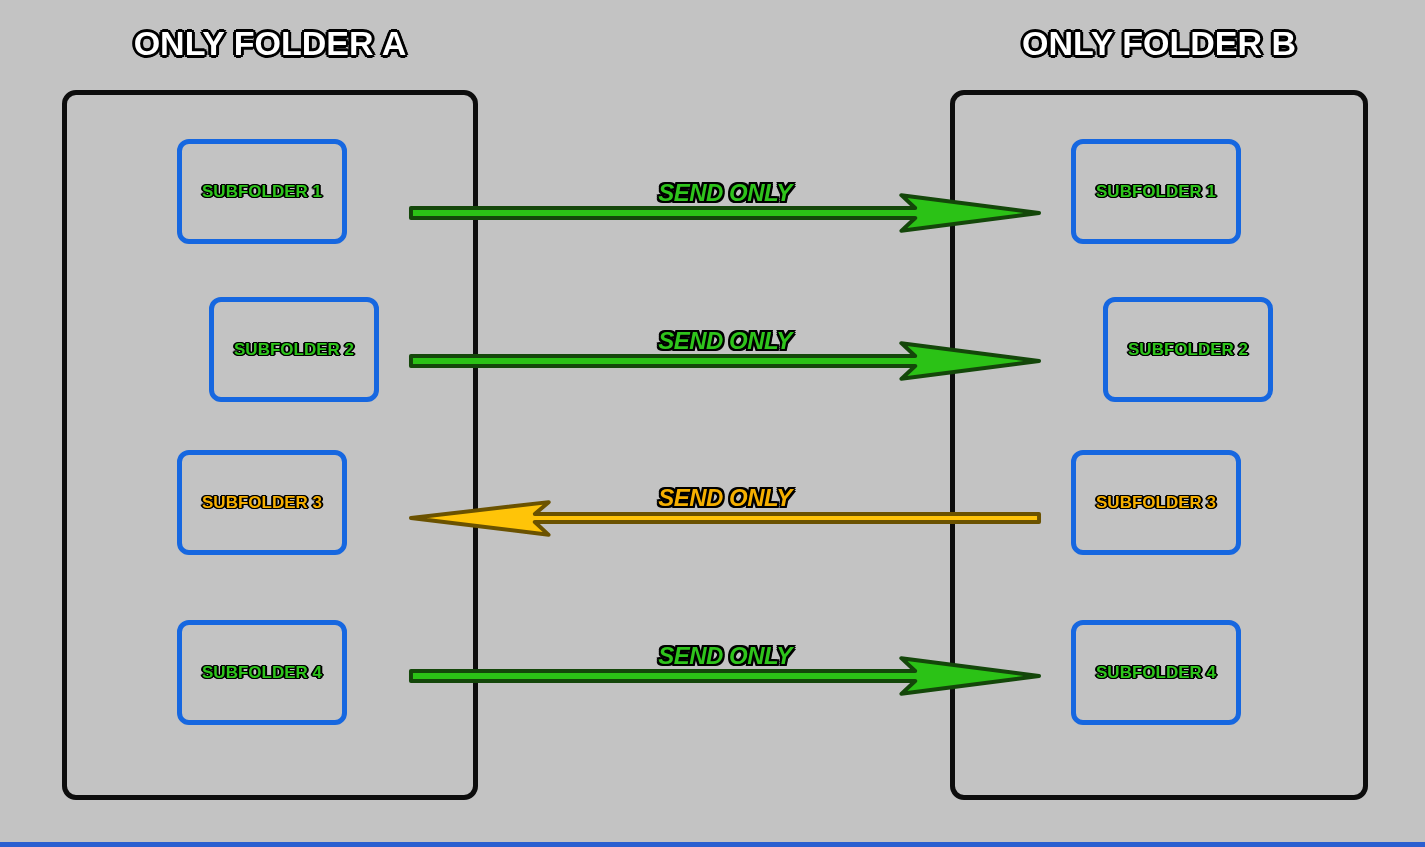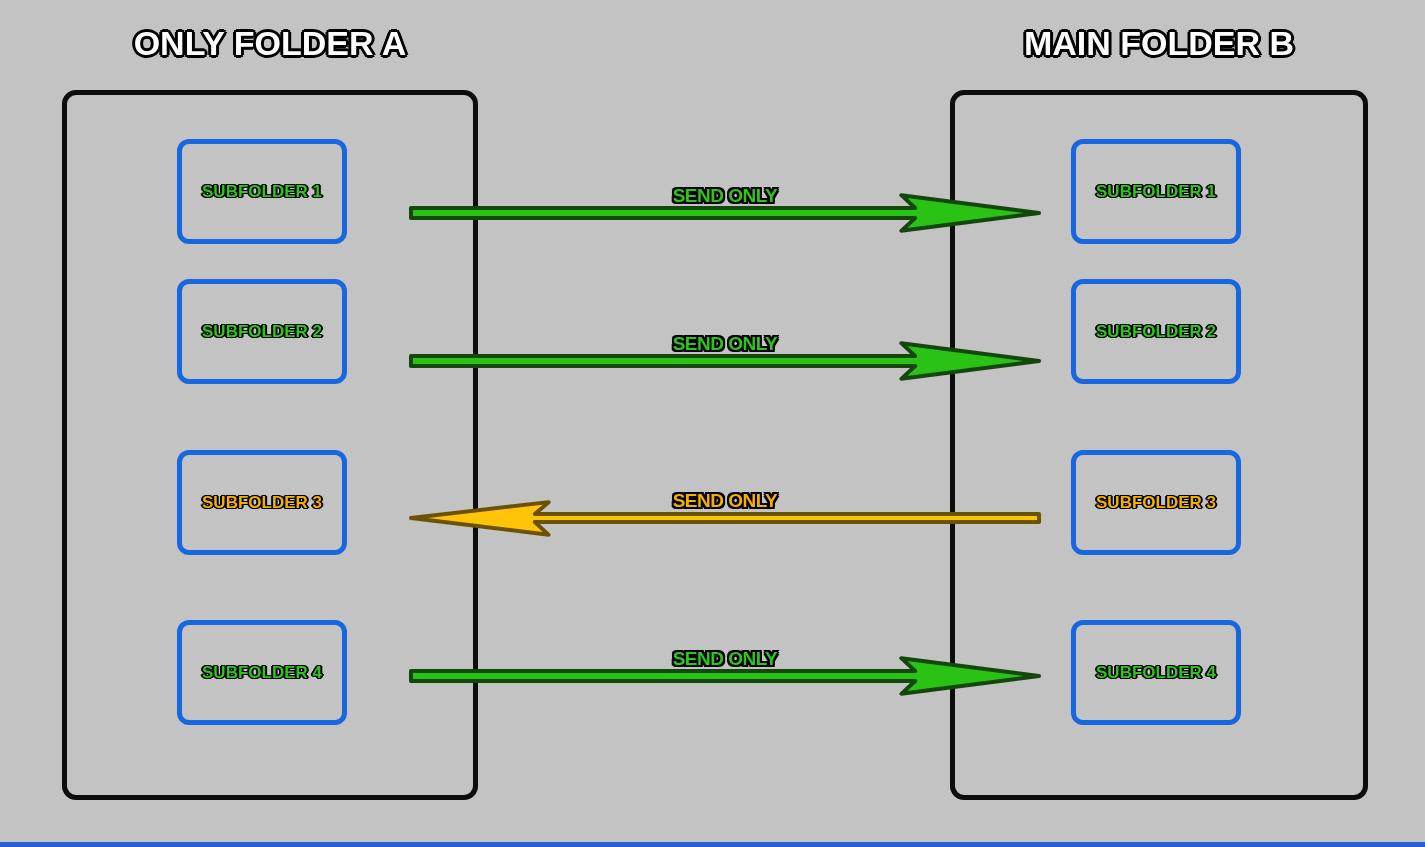--- a/index.html
+++ b/index.html
@@ -61,21 +61,21 @@
     border:5px solid var(--blue);
     border-radius:12px;
     display:flex;
     align-items:center;
     justify-content:center;
     background:transparent;
   }
   .col-a{left:177px;}
   .col-b{left:1071px;}
   .r0{top:139px;}
-  .r1{top:279px;}
+  .r1{top:297px;margin-left:32px;}
   .r2{top:450px;}
   .r3{top:620px;}
   .subfolder span{
     font-size:17px;
     font-weight:700;
     letter-spacing:0px;
     text-shadow:
       -1px -1px 0 #000, 0 -1px 0 #000, 1px -1px 0 #000,
       -1px 0 0 #000, 1px 0 0 #000,
       -1px 1px 0 #000, 0 1px 0 #000, 1px 1px 0 #000,
@@ -96,27 +96,28 @@
     left:0;top:0;
     width:634px;height:44px;
     overflow:visible;
   }
   .link.flip svg{transform:scaleX(-1);}
   .link-label{
     position:absolute;
     left:0;right:0;
     bottom:28px;
     text-align:center;
-    font-size:19px;
+    font-size:24px;
     font-weight:700;
     letter-spacing:-0.5px;
     text-shadow:
       -2px -2px 0 #000, 0 -2px 0 #000, 2px -2px 0 #000,
       -2px 0 0 #000, 2px 0 0 #000,
       -2px 2px 0 #000, 0 2px 0 #000, 2px 2px 0 #000;
+    font-style: italic;
   }
   .green-label{color:var(--green-text);}
   .yellow-label{color:var(--yellow-text);}
   .l0{top:191px;}
   .l1{top:339px;}
   .l2{top:496px;}
   .l3{top:654px;}
 
   .bottom-strip{
     position:absolute;
@@ -124,21 +125,21 @@
     height:5px;
     background:#2a5fd0;
   }
 </style>
 </head>
 <body>
 
 <div class="canvas">
 
   <div class="title title-a">ONLY FOLDER A</div>
-  <div class="title title-b">MAIN FOLDER B</div>
+  <div class="title title-b">ONLY FOLDER B</div>
 
   <div class="main-folder folder-a"></div>
   <div class="main-folder folder-b"></div>
 
   <div class="subfolder col-a r0 sf-green">
     <span>SUBFOLDER 1</span>
   </div>
   <div class="subfolder col-a r1 sf-green">
     <span>SUBFOLDER 2</span>
   </div>

